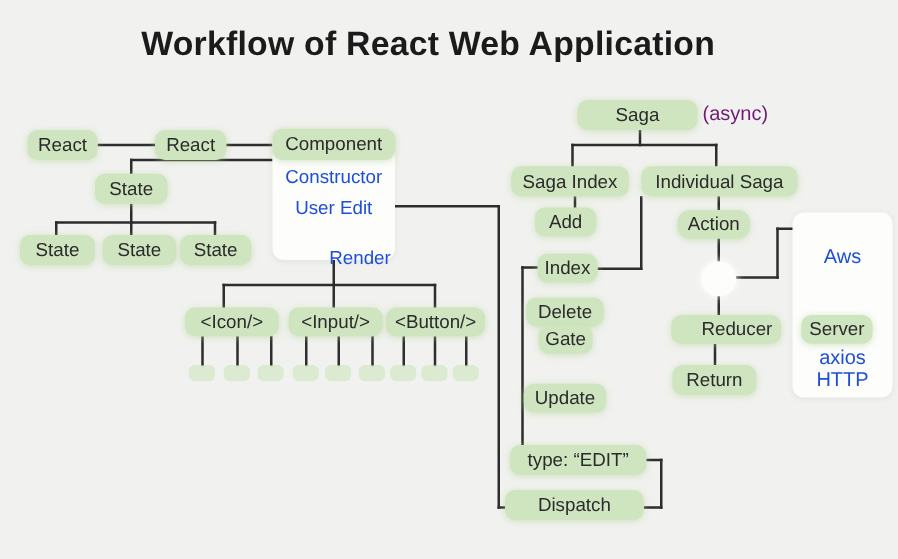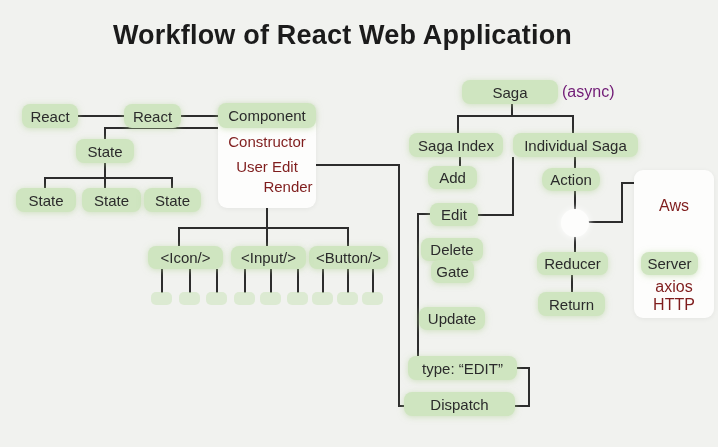--- a/index.html
+++ b/index.html
@@ -19,21 +19,21 @@
     background:#cfe5c0;border-radius:8px;font-size:15px;color:#2b2b2b;
     box-shadow:0 1px 6px rgba(178,210,152,0.55);
     white-space:nowrap;
   }
   .panel{
     position:absolute;background:#fdfdfc;border-radius:9px;
     box-shadow:0 1px 5px rgba(0,0,0,0.06);
   }
   .ptext{
     position:absolute;display:flex;align-items:center;justify-content:center;
-    font-size:15px;color:#7f1d1d;white-space:nowrap;
+    font-size:15px;color:#1d4ed8;white-space:nowrap;
   }
   .ln{position:absolute;background:#2d2d2d;}
   .stub{
     position:absolute;height:13px;width:21px;border-radius:5px;
     background:rgba(207,229,192,0.62);
   }
   .dot{
     position:absolute;width:28px;height:28px;border-radius:50%;
     background:#fdfdfc;box-shadow:0 0 7px rgba(255,255,255,0.95);
   }
@@ -103,21 +103,21 @@
   <div class="ln" style="left:528px;top:367px;width:2px;height:40px;"></div>
   <div class="ln" style="left:515px;top:405px;width:15px;height:2px;"></div>
 
   <div class="box" style="left:22px;top:104px;width:56px;height:24px;">React</div>
   <div class="box" style="left:124px;top:104px;width:57px;height:24px;">React</div>
 
   <div class="panel" style="left:218px;top:103px;width:98px;height:105px;"></div>
   <div class="box" style="left:218px;top:103px;width:98px;height:25px;">Component</div>
   <div class="ptext" style="left:218px;top:131px;width:98px;height:20px;">Constructor</div>
   <div class="ptext" style="left:218px;top:156px;width:98px;height:20px;">User Edit</div>
-  <div class="ptext" style="left:218px;top:176px;width:98px;height:20px;padding-left:21px;">Render</div>
+  <div class="ptext" style="left:218px;top:196px;width:98px;height:20px;padding-left:21px;">Render</div>
 
   <div class="box" style="left:76px;top:139px;width:58px;height:24px;">State</div>
   <div class="box" style="left:16px;top:188px;width:60px;height:24px;">State</div>
   <div class="box" style="left:82px;top:188px;width:59px;height:24px;">State</div>
   <div class="box" style="left:144px;top:188px;width:57px;height:24px;">State</div>
 
   <div class="box" style="left:148px;top:246px;width:75px;height:23px;">&lt;Icon/&gt;</div>
   <div class="box" style="left:309px;top:246px;width:79px;height:23px;">&lt;Button/&gt;</div>
   <div class="box" style="left:231px;top:246px;width:75px;height:23px;">&lt;Input/&gt;</div>
 
@@ -131,31 +131,31 @@
   <div class="stub" style="left:337px;top:292px;"></div>
   <div class="stub" style="left:362px;top:292px;"></div>
 
   <div class="box" style="left:462px;top:80px;width:96px;height:24px;">Saga</div>
   <div class="note" style="left:562px;top:83px;">(async)</div>
 
   <div class="box" style="left:409px;top:133px;width:94px;height:24px;">Saga Index</div>
   <div class="box" style="left:513px;top:133px;width:125px;height:24px;">Individual Saga</div>
 
   <div class="box" style="left:428px;top:166px;width:49px;height:23px;">Add</div>
-  <div class="box" style="left:430px;top:203px;width:48px;height:23px;">Edit</div>
+  <div class="box" style="left:430px;top:203px;width:48px;height:23px;">Index</div>
   <div class="box" style="left:421px;top:238px;width:62px;height:23px;">Delete</div>
   <div class="box" style="left:431px;top:260px;width:43px;height:23px;">Gate</div>
   <div class="box" style="left:419px;top:307px;width:66px;height:23px;">Update</div>
 
   <div class="box" style="left:408px;top:356px;width:109px;height:24px;">type: “EDIT”</div>
   <div class="box" style="left:404px;top:392px;width:111px;height:24px;">Dispatch</div>
 
   <div class="box" style="left:542px;top:168px;width:58px;height:23px;border-radius:10px;">Action</div>
   <div class="dot" style="left:561px;top:209px;"></div>
-  <div class="box" style="left:537px;top:252px;width:71px;height:23px;">Reducer</div>
+  <div class="box" style="left:537px;top:252px;width:71px;height:23px;padding-left:17px;">Reducer</div>
   <div class="box" style="left:538px;top:292px;width:67px;height:24px;">Return</div>
 
   <div class="panel" style="left:634px;top:170px;width:80px;height:148px;"></div>
   <div class="ptext" style="left:634px;top:196px;width:80px;height:20px;font-size:16px;">Aws</div>
   <div class="box" style="left:641px;top:252px;width:57px;height:23px;">Server</div>
   <div class="ptext" style="left:634px;top:278px;width:80px;height:18px;font-size:16px;">axios</div>
   <div class="ptext" style="left:634px;top:296px;width:80px;height:18px;font-size:16px;">HTTP</div>
 
 </div>
 

